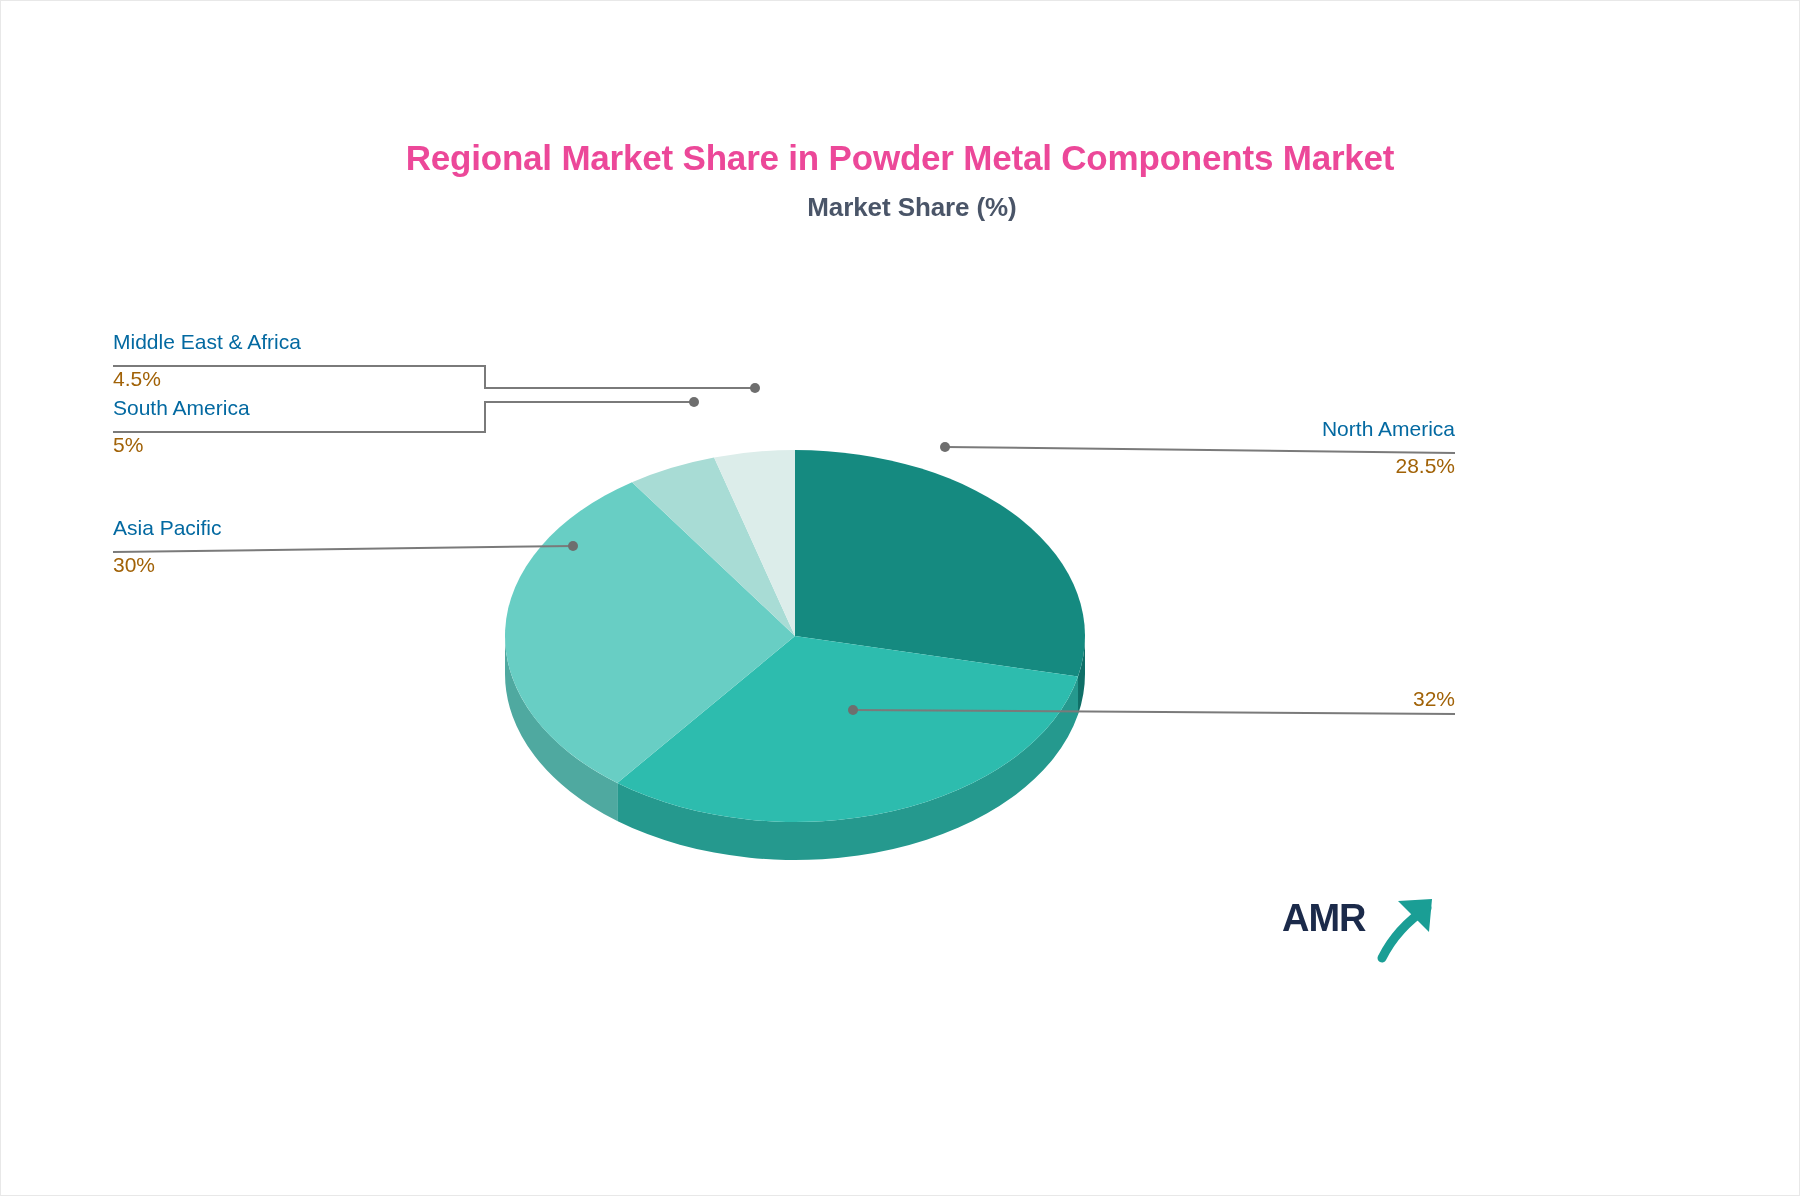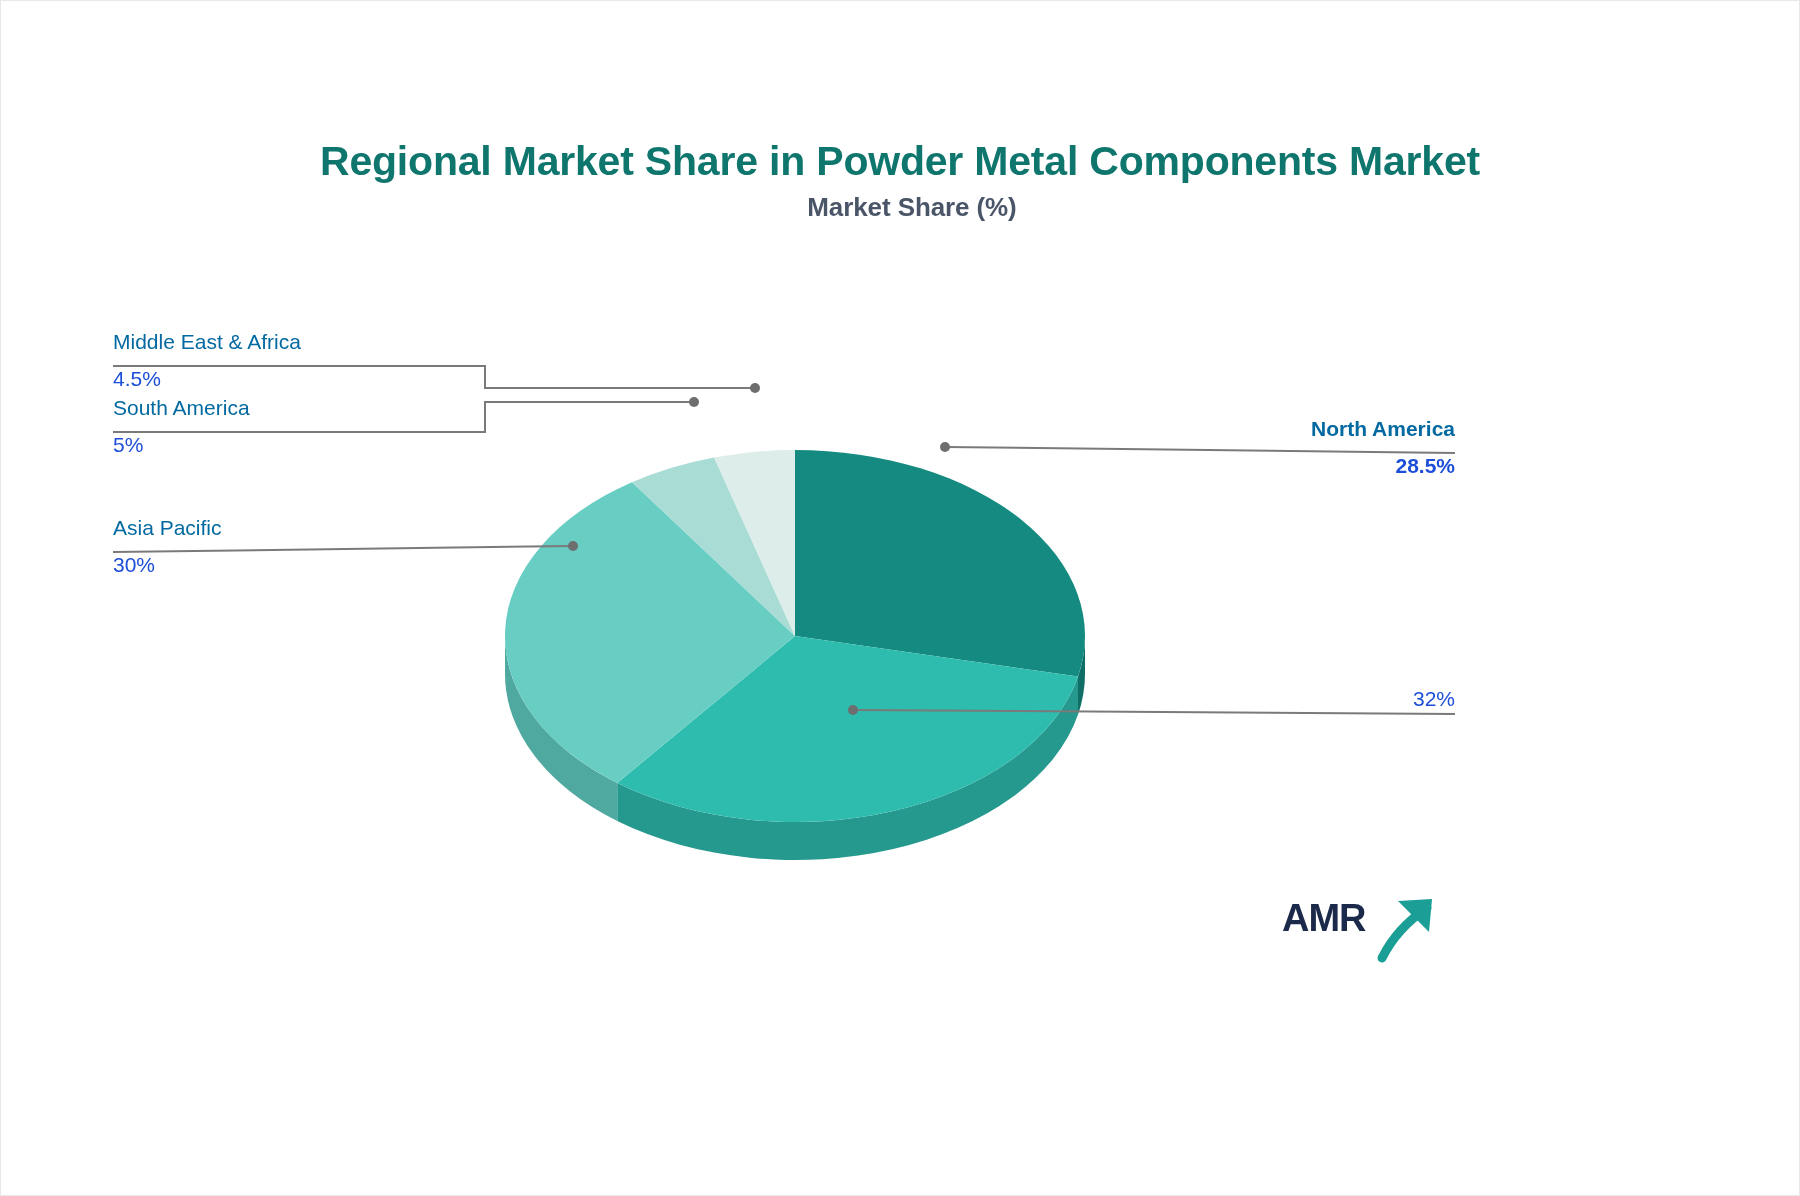--- a/index.html
+++ b/index.html
@@ -27,23 +27,23 @@
     height: 1196px;
     border: 1px solid #e8e8e8;
     box-sizing: border-box;
   }
   #chart-title {
     position: absolute;
     left: 0;
     top: 138px;
     width: 1800px;
     text-align: center;
-    font-size: 41px;
+    font-size: 35px;
     font-weight: bold;
-    color: #0f766e;
+    color: #ec4899;
     letter-spacing: -0.2px;
   }
   #chart-subtitle {
     position: absolute;
     left: 12px;
     top: 192px;
     width: 1800px;
     text-align: center;
     font-size: 26px;
     font-weight: bold;
@@ -56,21 +56,21 @@
     line-height: 1.0;
   }
   .callout .cname {
     display: block;
     color: #0369a1;
     white-space: nowrap;
     padding-bottom: 7px;
   }
   .callout .cval {
     display: block;
-    color: #1d4ed8;
+    color: #a16207;
     white-space: nowrap;
     padding-top: 9px;
   }
   .callout.left .cname, .callout.left .cval { text-align: left; }
   .callout.right .cname, .callout.right .cval { text-align: right; }
 
   #amr-logo {
     position: absolute;
     left: 1282px;
     top: 893px;
@@ -150,21 +150,21 @@
 <div class="callout left" style="left:113px; top:397px; width:372px;">
   <span class="cname">South America</span>
   <span class="cval">5%</span>
 </div>
 
 <div class="callout left" style="left:113px; top:517px; width:372px;">
   <span class="cname">Asia Pacific</span>
   <span class="cval">30%</span>
 </div>
 
-<div class="callout right" style="left:1083px; top:418px; width:372px;font-weight:bold;">
+<div class="callout right" style="left:1083px; top:418px; width:372px;">
   <span class="cname">North America</span>
   <span class="cval">28.5%</span>
 </div>
 
 <div class="callout right" style="left:1083px; top:679px; width:372px;">
   <span class="cval">32%</span>
 </div>
 
 <div id="amr-logo">
   <span class="amr-text">AMR</span>

